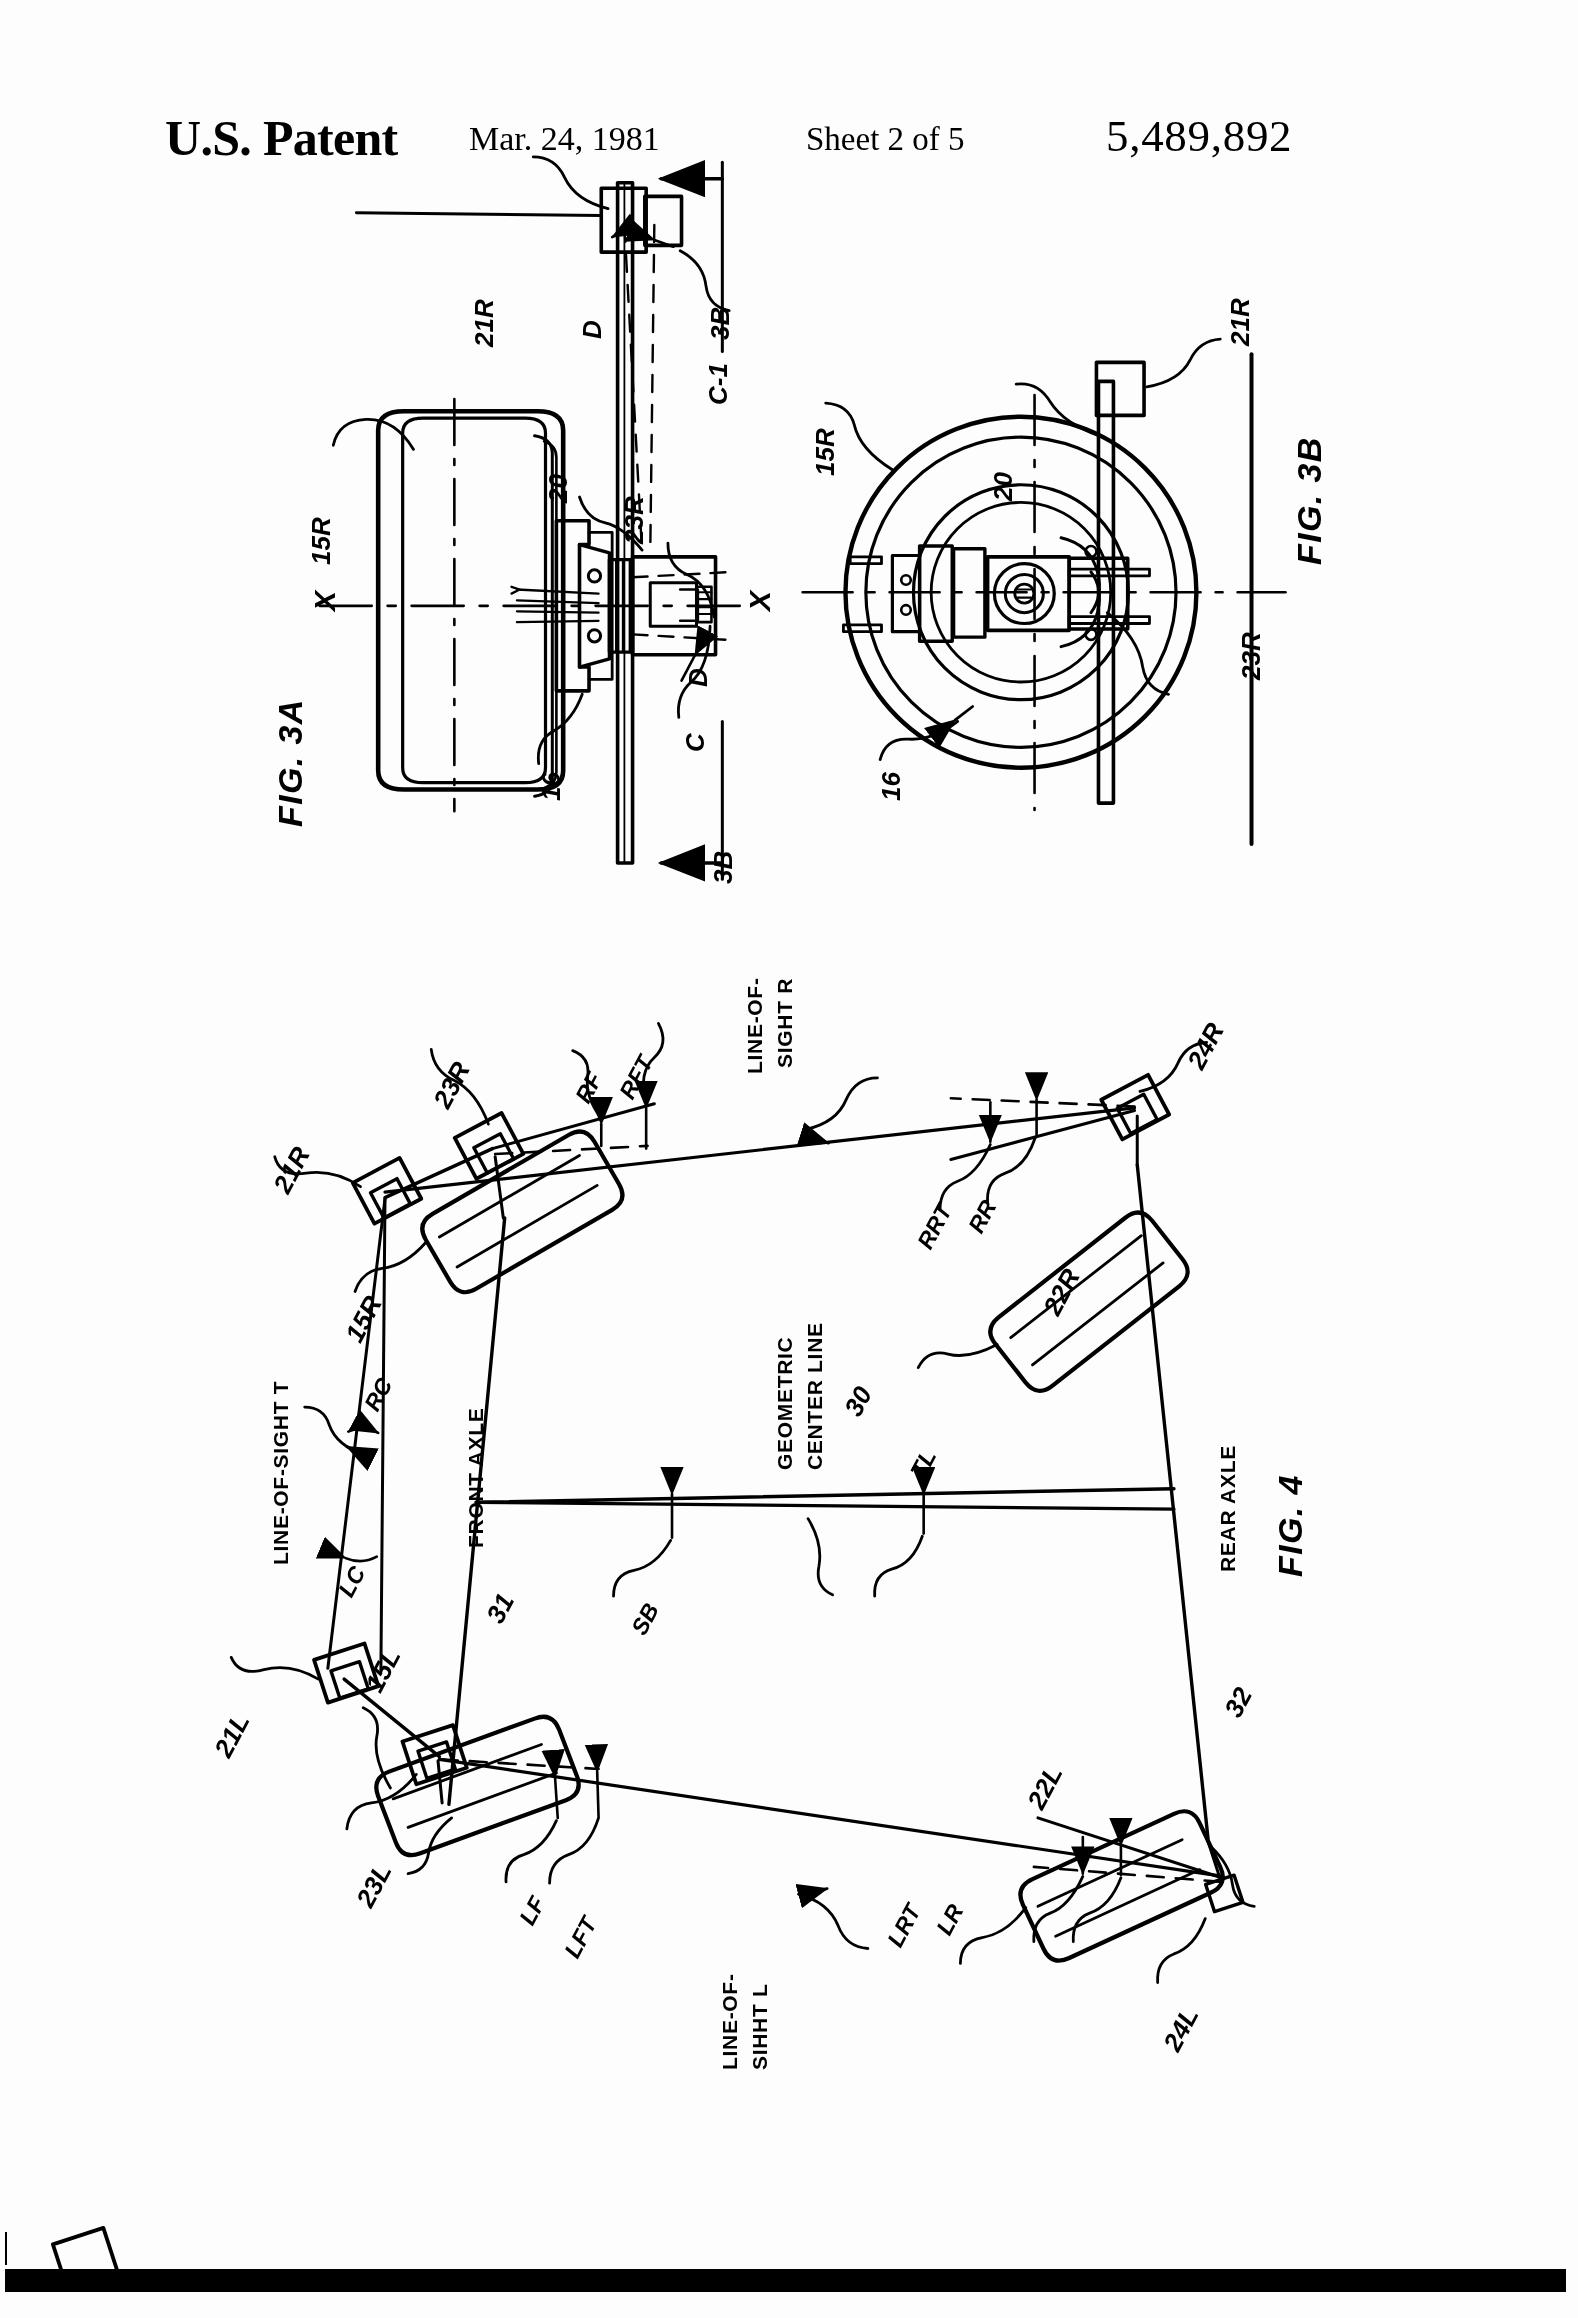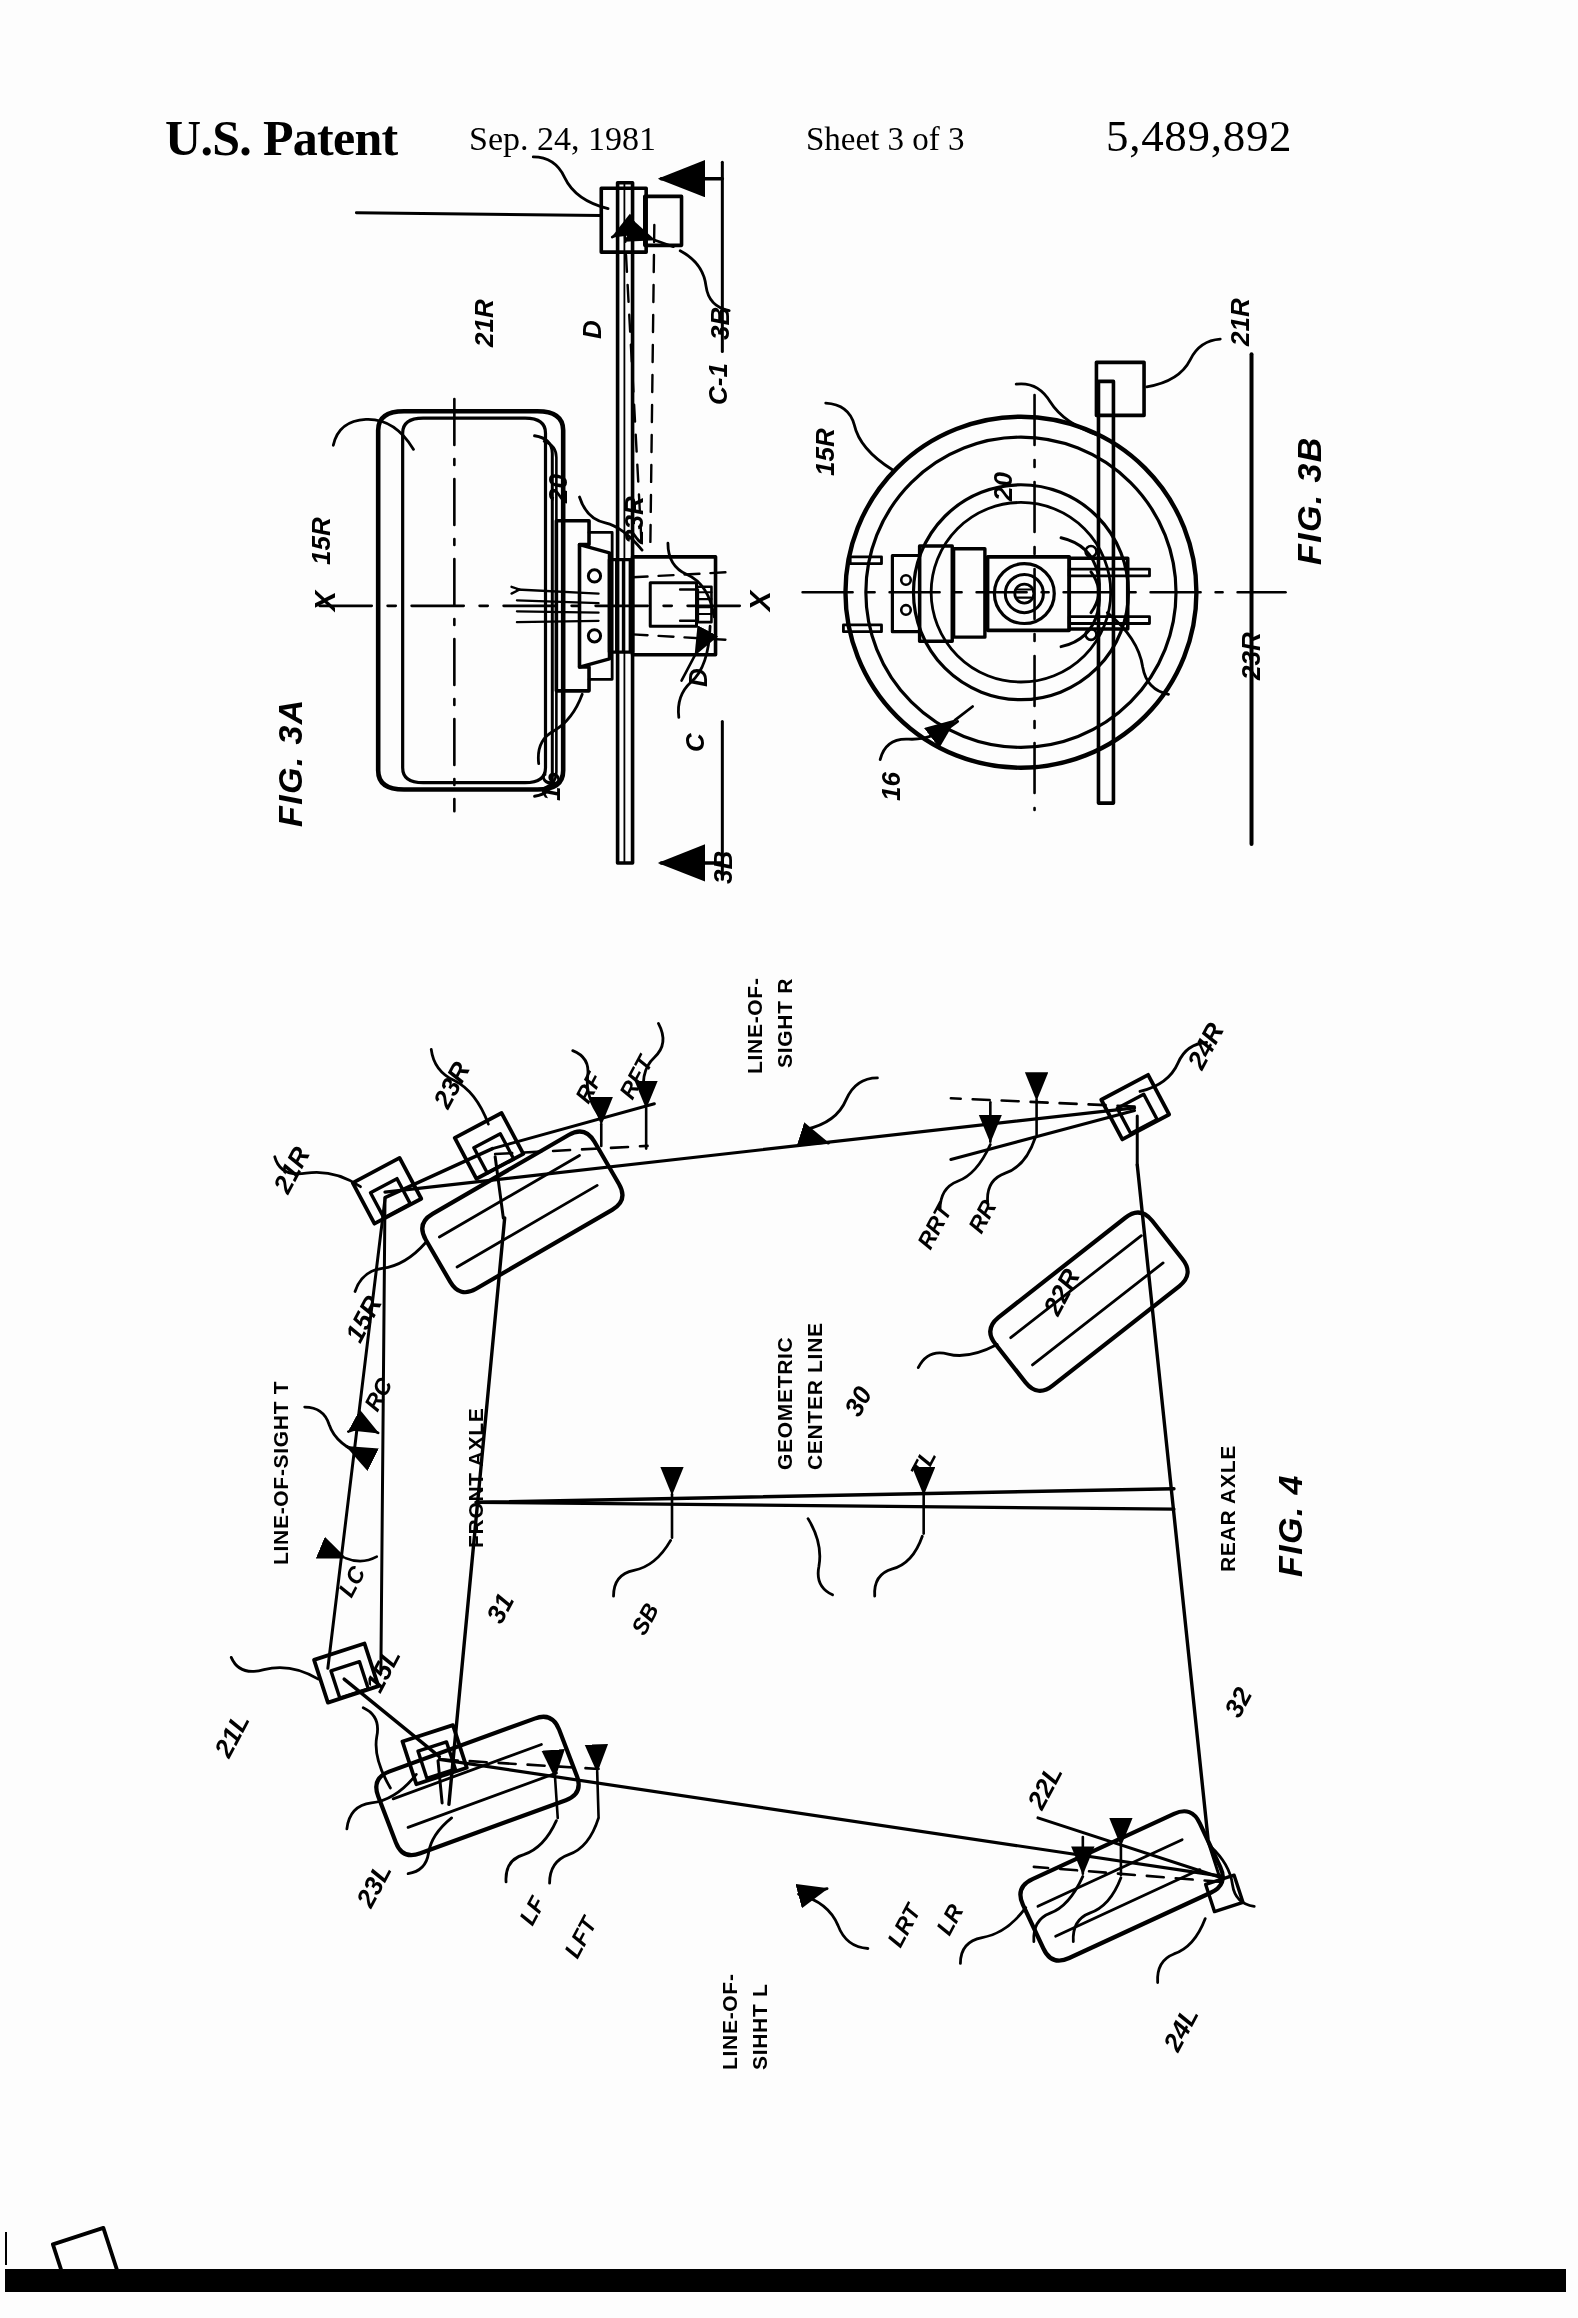--- a/index.html
+++ b/index.html
@@ -49,22 +49,22 @@
   svg.draw *{vector-effect:non-scaling-stroke;}
 
   #blackbar{position:absolute;left:5.4px;top:2269px;width:1561px;height:22.5px;background:#000;}
   #leftmark{position:absolute;left:5.4px;top:2232px;width:2px;height:33px;background:#000;}
 </style>
 </head>
 <body>
 
 <div id="header">
   <div id="hdr-patent">U.S. Patent</div>
-  <div id="hdr-date">Sep. 24, 1981</div>
-  <div id="hdr-sheet">Sheet 3 of 3</div>
+  <div id="hdr-date">Mar. 24, 1981</div>
+  <div id="hdr-sheet">Sheet 2 of 5</div>
   <div id="hdr-number">5,489,892</div>
 </div>
 
 <svg class="draw" viewBox="0 0 2320 3408">
   <defs>
     <marker id="arr" markerWidth="16" markerHeight="16" refX="13" refY="5.5" orient="auto">
       <path d="M0,0 L14,5.5 L0,11 z" fill="#000"></path>
     </marker>
     <marker id="arrS" markerWidth="13" markerHeight="13" refX="10.5" refY="4.5" orient="auto">
       <path d="M0,0 L11,4.5 L0,9 z" fill="#000"></path>

